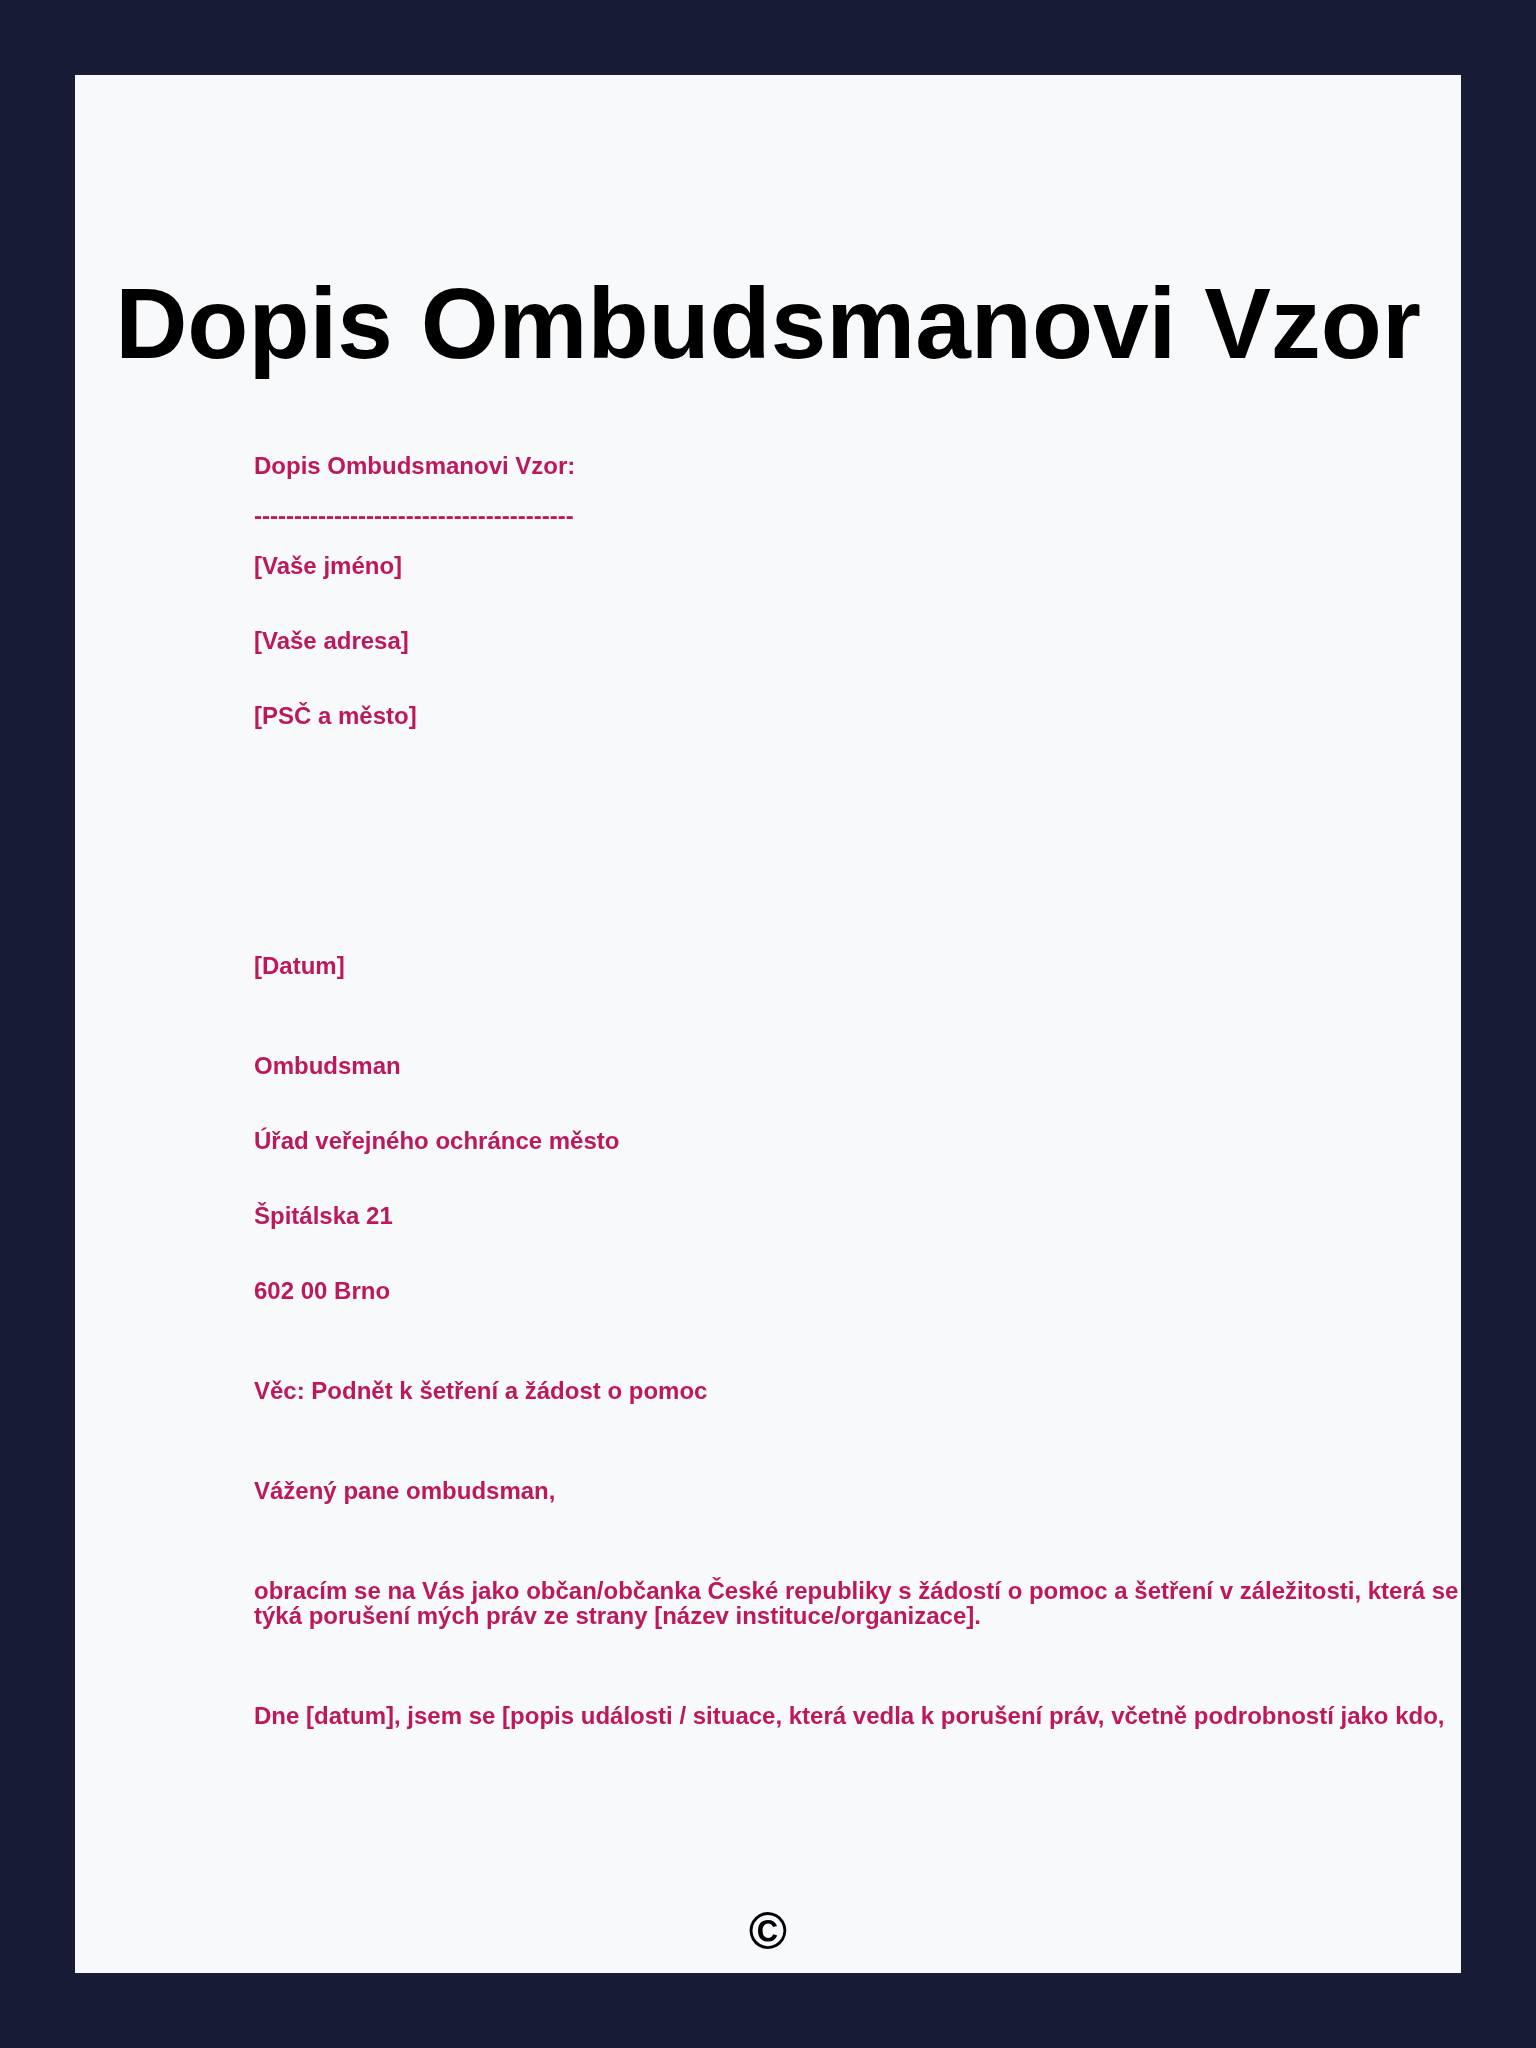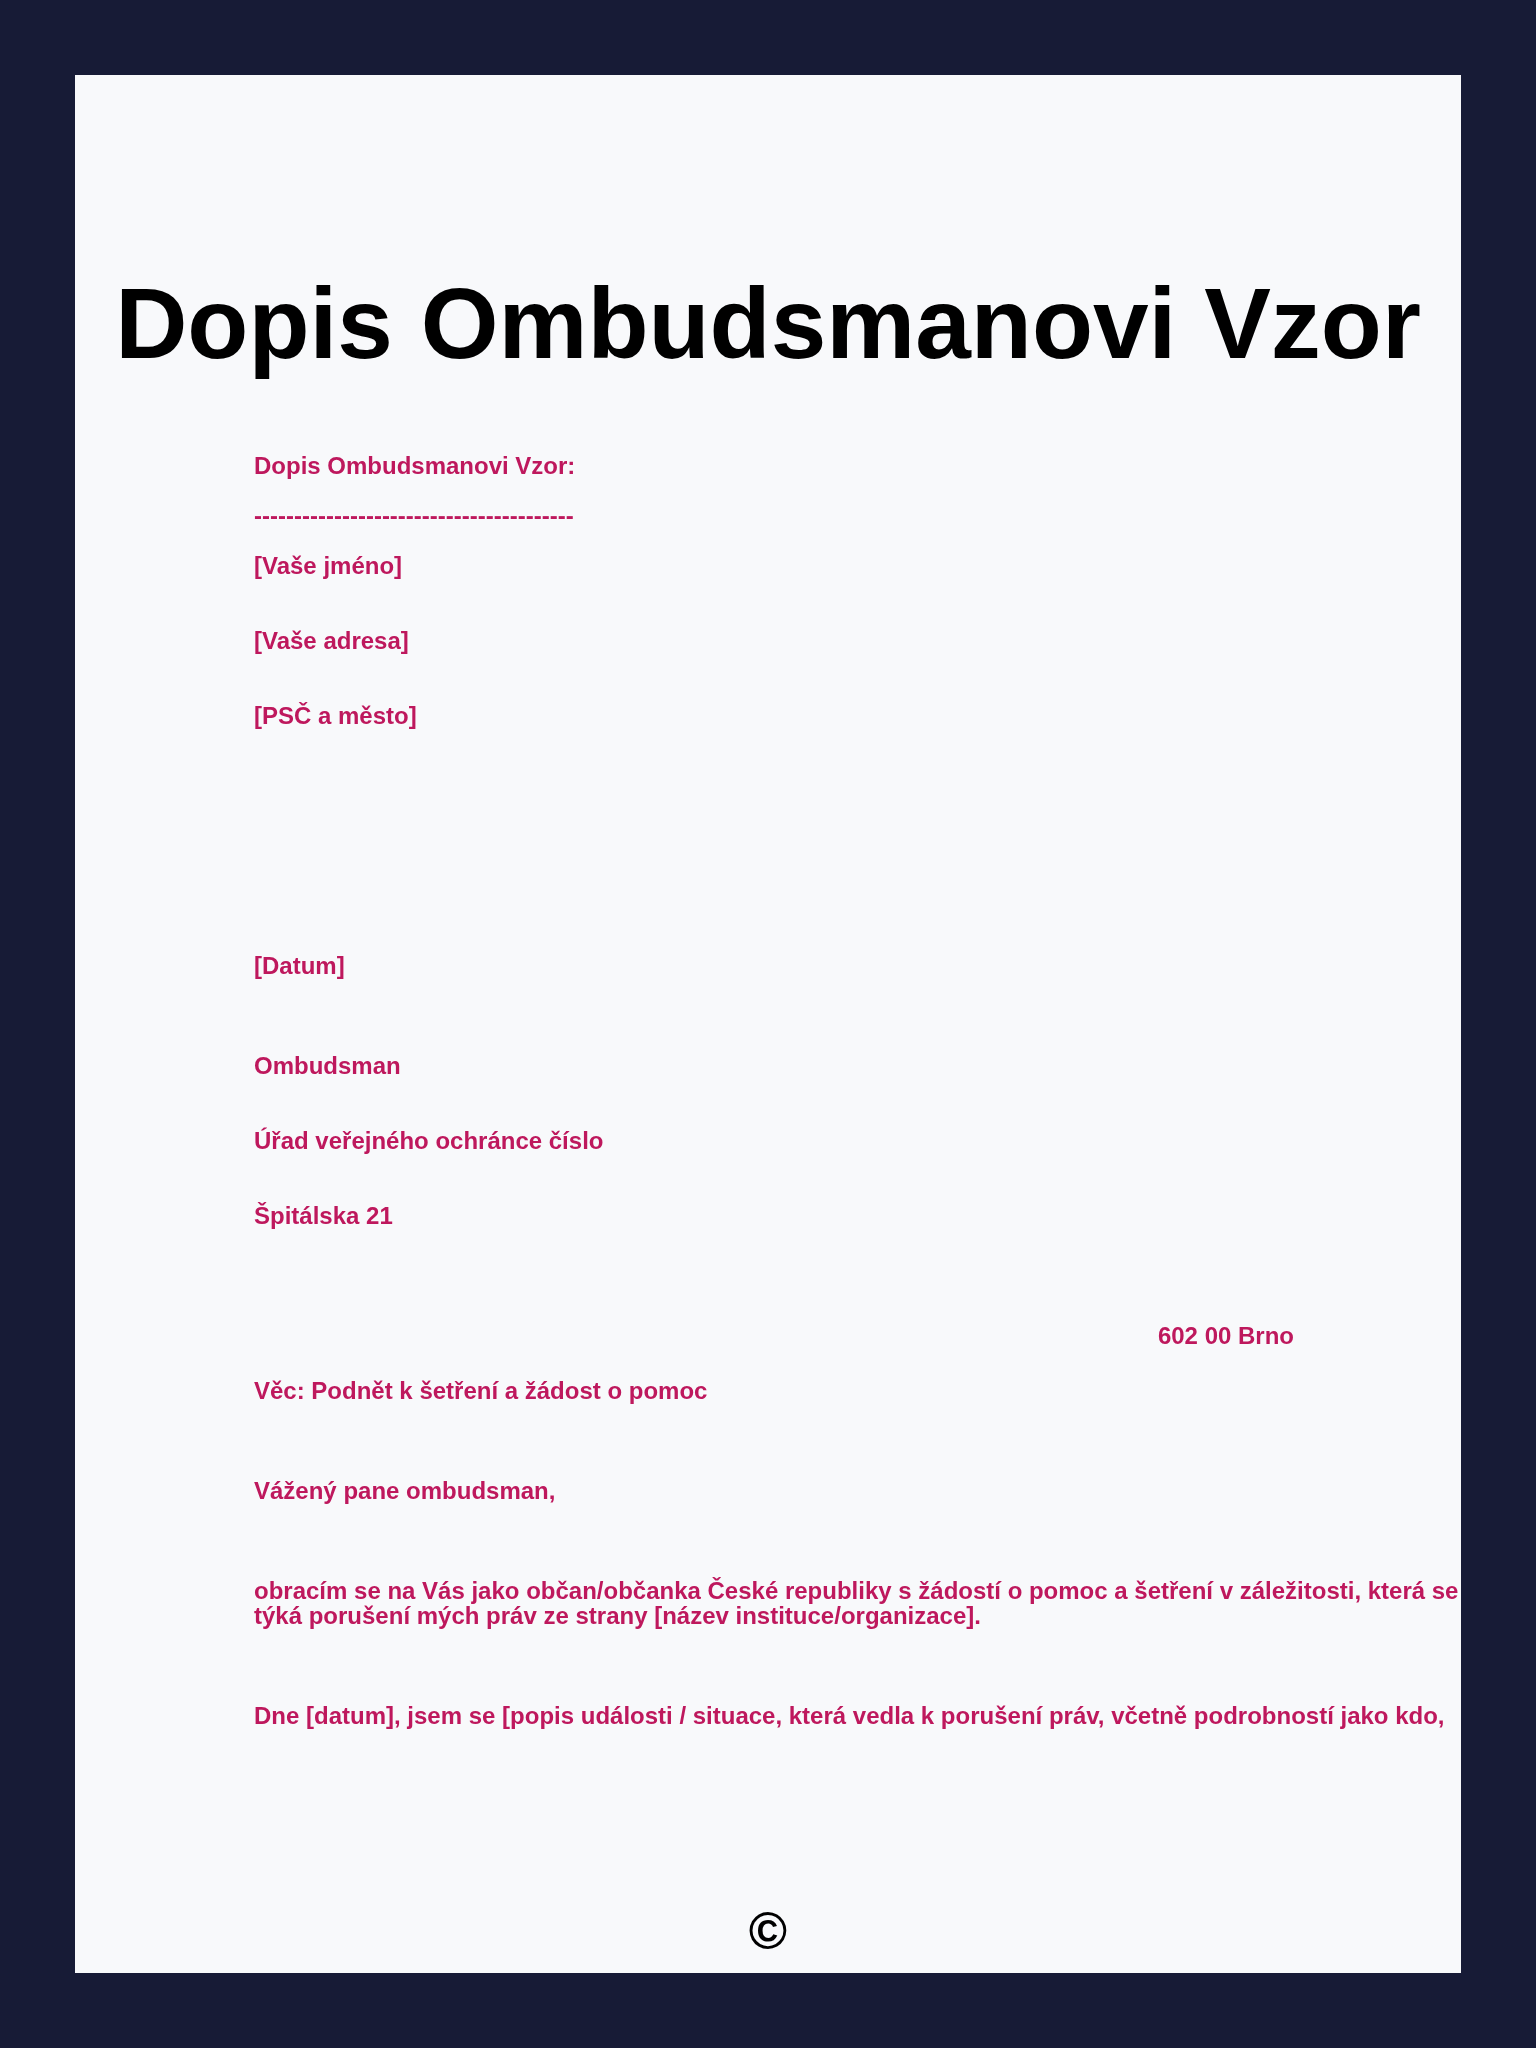--- a/index.html
+++ b/index.html
@@ -54,21 +54,21 @@
     .l-dashes    { top: 425px; }
     .l-name      { top: 475px; }
     .l-address   { top: 550px; }
     .l-zipcity   { top: 625px; }
     .l-email     { top: 700px; }
     .l-phone     { top: 775px; }
     .l-date      { top: 875px; }
     .l-recip0    { top: 975px; }
     .l-recip1    { top: 1050px; }
     .l-recip2    { top: 1125px; }
-    .l-recip3    { top: 1245px; text-align: right; }
+    .l-recip3    { top: 1200px; }
     .l-subject   { top: 1300px; }
     .l-greeting  { top: 1400px; }
     .l-para1     { top: 1500px; }
     .l-para2     { top: 1625px; }
     .copyright {
       position: absolute;
       left: 0;
       width: 1386px;
       top: 1826px;
       text-align: center;
@@ -88,21 +88,21 @@
   <p class="line l-heading">Dopis Ombudsmanovi Vzor:</p>
   <p class="line l-dashes">----------------------------------------</p>
 
   <p class="line l-address">[Vaše adresa]</p>
   <p class="line l-name">[Vaše jméno]</p>
   <p class="line l-zipcity">[PSČ a město]</p>
 
   <p class="line l-date">[Datum]</p>
 
   <p class="line l-recip0">Ombudsman</p>
-  <p class="line l-recip1">Úřad veřejného ochránce číslo</p>
+  <p class="line l-recip1">Úřad veřejného ochránce město</p>
   <p class="line l-recip2">Špitálska 21</p>
   <p class="line l-recip3">602 00 Brno</p>
 
   <p class="line l-subject">Věc: Podnět k šetření a žádost o pomoc</p>
 
   <p class="line l-greeting">Vážený pane ombudsman,</p>
 
   <div class="line l-para1">
     <span class="para-line">obracím se na Vás jako občan/občanka České republiky s žádostí o pomoc a šetření v záležitosti, která se</span>
     <span class="para-line">týká porušení mých práv ze strany [název instituce/organizace].</span>

